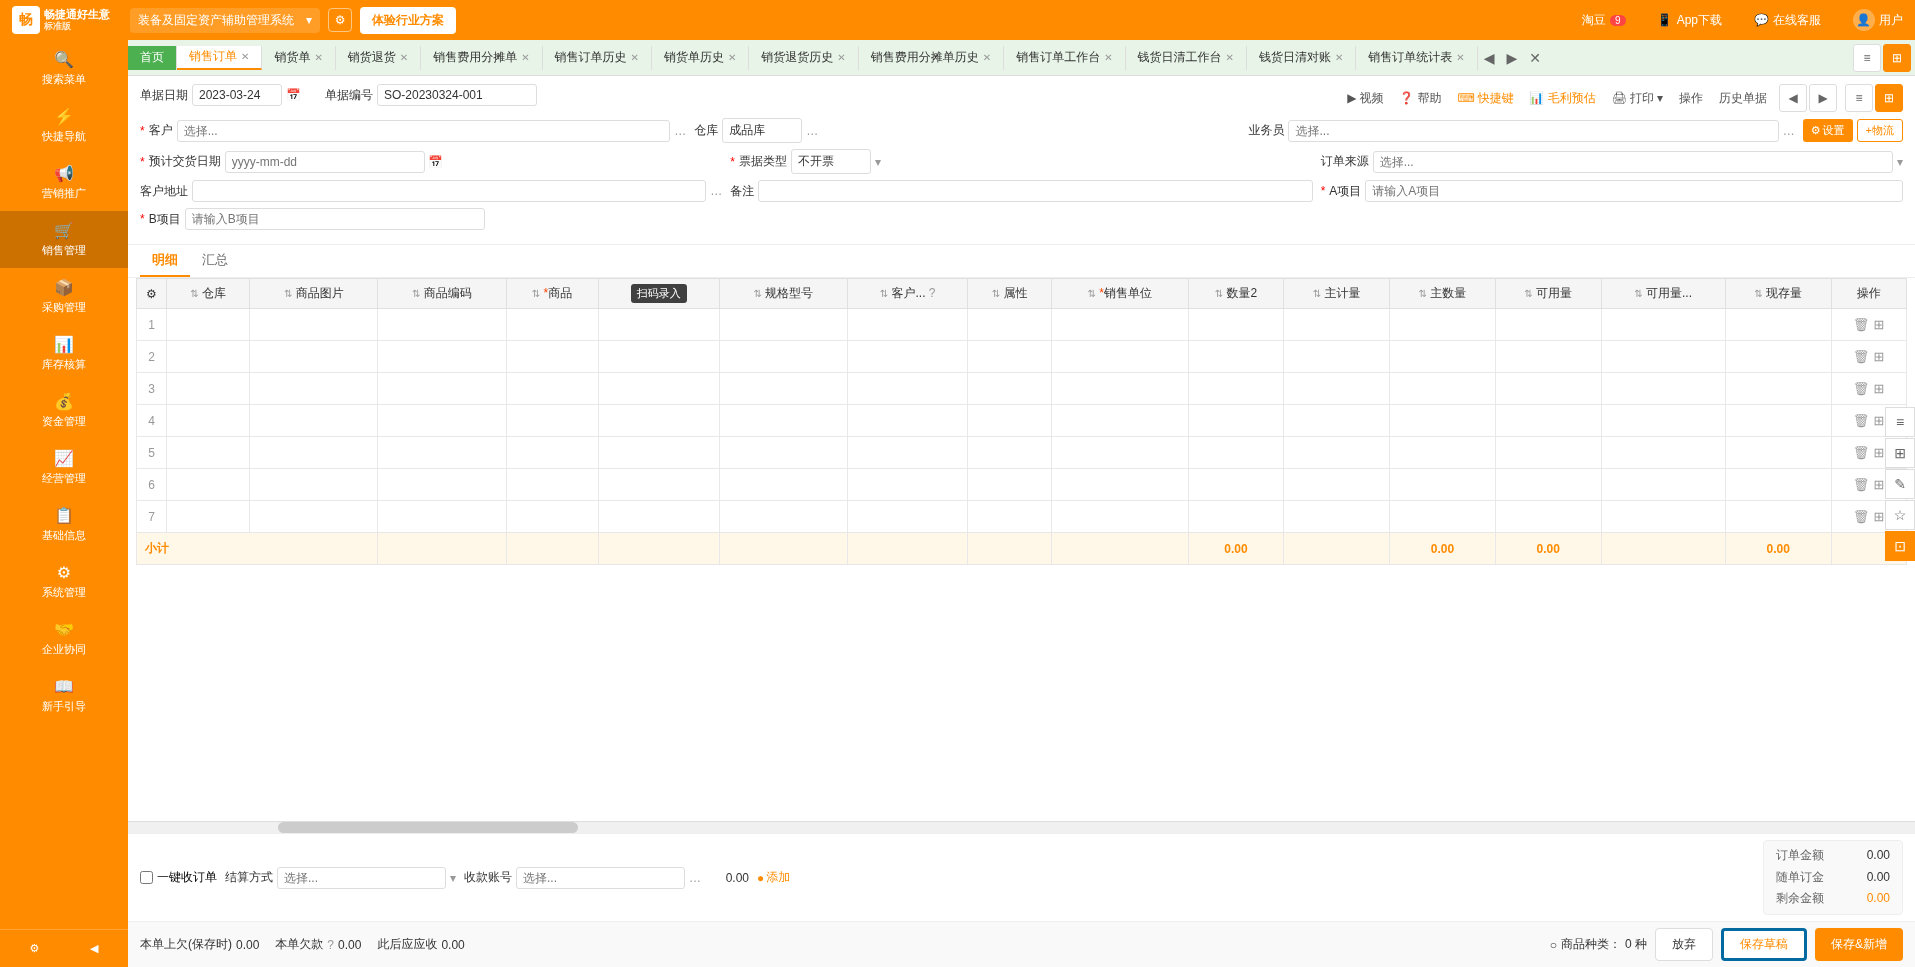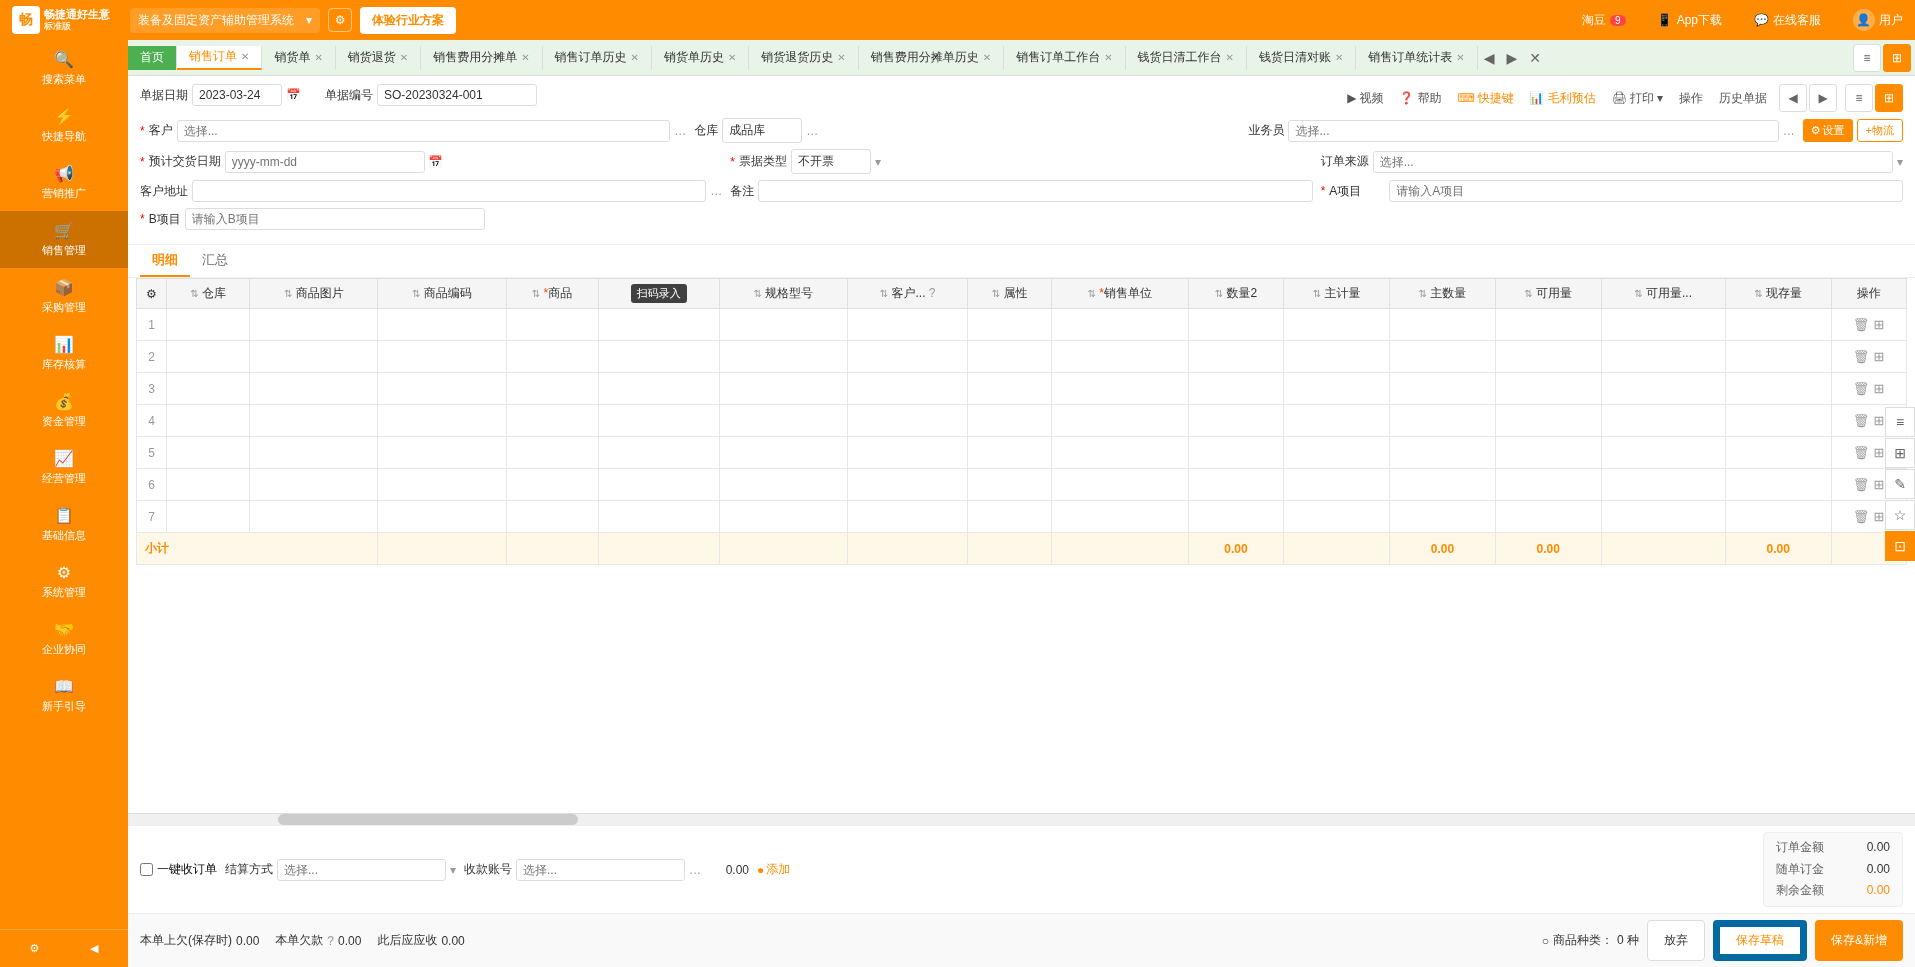--- a/index.html
+++ b/index.html
@@ -81,21 +81,21 @@
     .amount-row { display: flex; justify-content: space-between; gap: 16px; line-height: 1.8; }
     .amount-label { color: #666; }
     .amount-value { color: #333; min-width: 50px; text-align: right; }
     .amount-value.orange { color: #ff8c00; }
 
     
     .footer-section { display: flex; align-items: center; padding: 6px 12px; background: #f9f9f9; border-top: 1px solid #eee; flex-shrink: 0; }
     .footer-left-info { display: flex; gap: 16px; font-size: 12px; color: #333; }
     .footer-btn-area { margin-left: auto; display: flex; gap: 8px; }
     .btn-discard { background: white; border: 1px solid #ddd; border-radius: 4px; padding: 5px 16px; cursor: pointer; color: #333; font-size: 12px; }
-    .btn-save { background: white; border: 7px solid #0369a1; border-radius: 4px; padding: 5px 16px; cursor: pointer; color: #ff8c00; font-size: 12px; }
+    .btn-save { background: white; border: 3px solid #0369a1; border-radius: 4px; padding: 5px 16px; cursor: pointer; color: #ff8c00; font-size: 12px; }
     .btn-save-new { background: #ff8c00; border: none; border-radius: 4px; padding: 5px 16px; cursor: pointer; color: white; font-size: 12px; }
     .right-action-btn { width: 30px; height: 30px; background: white; border: 1px solid #ddd; display: flex; align-items: center; justify-content: center; cursor: pointer; color: #666; font-size: 14px; }
 
     
     .row-action { display: flex; align-items: center; gap: 4px; justify-content: center; }
     .row-action-btn { color: #999; cursor: pointer; font-size: 13px; background: none; border: none; }
     .corner-btn { width: 28px; height: 28px; border: 1px solid #ddd; border-radius: 3px; display: flex; align-items: center; justify-content: center; cursor: pointer; background: white; color: #666; }
     .corner-btn.orange { background: #ff8c00; color: white; border-color: #ff8c00; }
 
     .checkbox-area { display: flex; align-items: center; gap: 4px; }
@@ -368,21 +368,21 @@
             <input class="form-input" style="min-width: 200px; flex: 1 1 0%;">
             <span class="ellipsis-btn">…</span>
           </div>
           <div class="form-field" style="flex:1;">
             <span class="form-label">备注</span>
             <input class="form-input" style="min-width: 200px; flex: 1 1 0%;">
           </div>
           <div class="form-field" style="flex:1;">
             <span class="required">*</span>
             <span class="form-label">A项目</span>
-            <input class="form-input placeholder" style="min-width: 200px; flex: 1 1 0%; margin-left: 24px;" placeholder="请输入A项目">
+            <input class="form-input placeholder" style="min-width: 200px; flex: 1 1 0%;" placeholder="请输入A项目">
           </div>
         </div>
 
         <div class="form-row">
           <div class="form-field" style="flex:0 0 auto;">
             <span class="required">*</span>
             <span class="form-label">B项目</span>
             <input class="form-input placeholder" style="min-width: 300px;" placeholder="请输入B项目">
           </div>
         </div>

